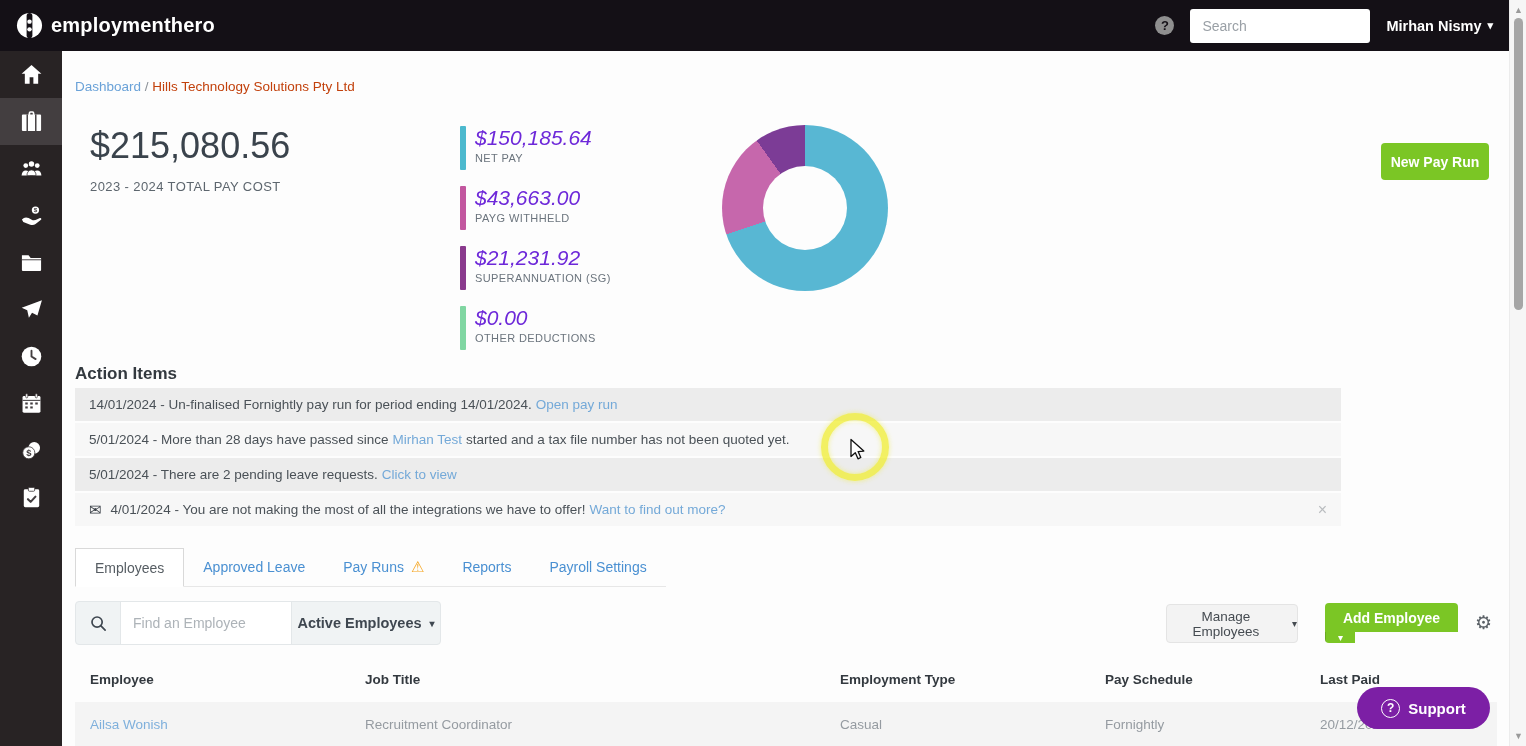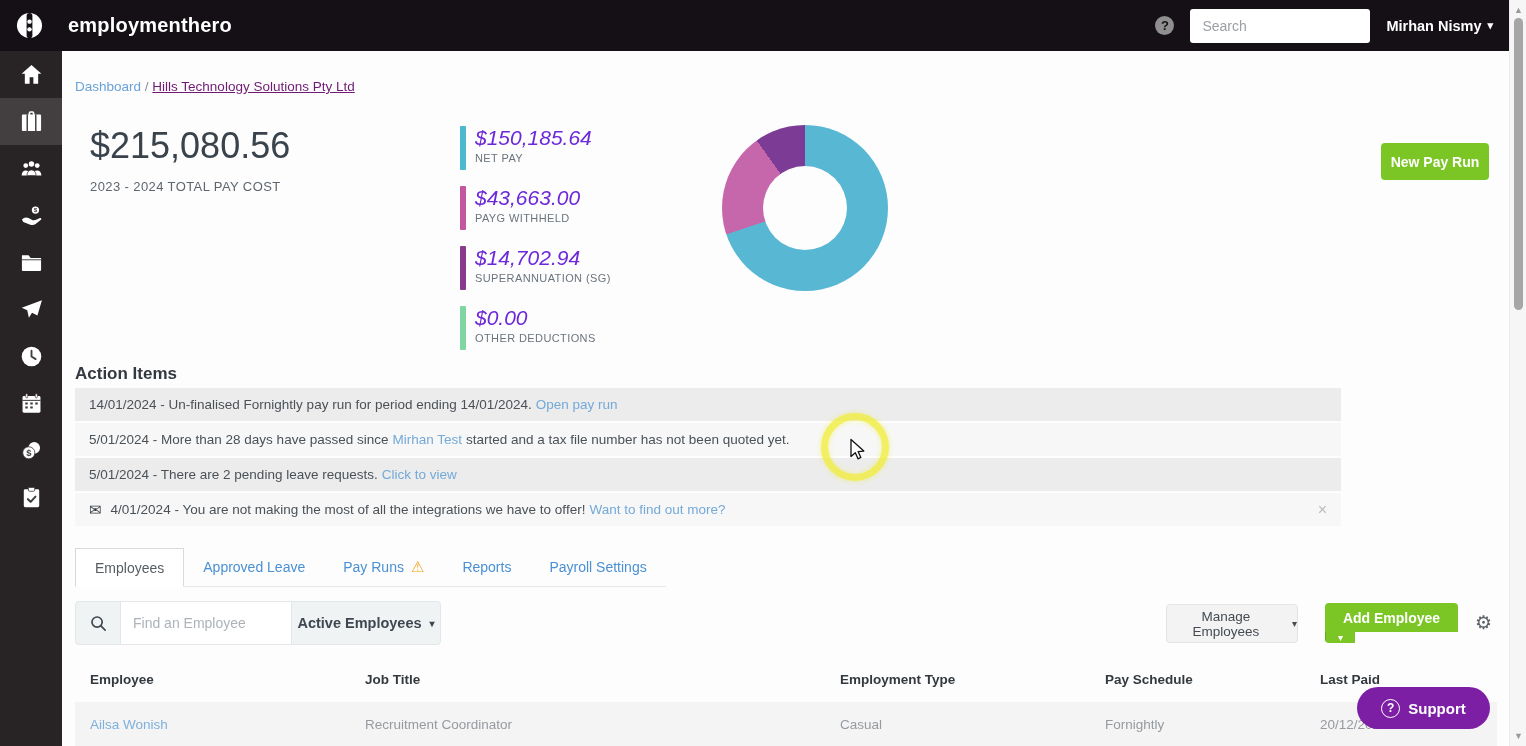--- a/index.html
+++ b/index.html
@@ -3,21 +3,21 @@
 <meta charset="utf-8">
 <style>
   * { margin:0; padding:0; box-sizing:border-box; }
   html,body { width:1526px; height:746px; overflow:hidden; background:#fff;
               font-family:"Liberation Sans", sans-serif; }
   #app { position:relative; width:1526px; height:746px; background:#fdfdfd; overflow:hidden; }
 
   
   .navbar { position:absolute; left:0; top:0; width:1509px; height:51px; background:#141016;
             display:flex; align-items:center; justify-content:space-between; padding:0 16px; z-index:5; }
-  .brand { display:flex; align-items:center; gap:25px; cursor:pointer; }
+  .brand { display:flex; align-items:center; gap:8px; cursor:pointer; }
   .brand-mark { width:27px; height:27px; }
   .brand-text { color:#fff; font-size:20px; font-weight:700; letter-spacing:.2px; }
   .nav-right { display:flex; align-items:center; gap:16px; }
   .help-circle { width:19px; height:19px; border-radius:50%; background:#8f8f8f; color:#141016;
                  font-size:13px; font-weight:700; display:flex; align-items:center; justify-content:center; }
   .nav-search { width:180px; height:34px; border:none; border-radius:3px; background:#fff;
                 padding:0 12px; font-size:14px; color:#333; outline:none; font-family:inherit; }
   .nav-search::placeholder { color:#9aa0a6; }
   .user-menu { color:#fff; font-size:14.5px; font-weight:700; display:flex; align-items:center; gap:6px; cursor:pointer; }
   .user-menu .caret { font-size:11px; }
@@ -32,21 +32,21 @@
   .scrollbar { position:absolute; right:0; top:0; width:17px; height:746px; background:#f6f6f6;
                border-left:1px solid #ececec; z-index:6; }
   .sb-arrow { position:absolute; left:0; width:17px; text-align:center; color:#9a9a9a; font-size:9px; }
   .sb-thumb { position:absolute; left:4px; top:18px; width:9px; height:292px; background:#a6a6a6; border-radius:5px; }
 
   
   .main { position:absolute; left:62px; top:51px; width:1447px; height:695px; background:#fdfdfd; }
 
   .breadcrumb { position:absolute; left:13px; top:28px; font-size:13.5px; color:#8a9097; }
   .breadcrumb a { color:#6aa2d8; text-decoration:none; cursor:pointer; }
-  .breadcrumb .current { color:#701a75;text-decoration:underline; }
+  .breadcrumb .current { color:#c2410c; }
 
   .total-value { position:absolute; left:28px; top:74px; font-size:36px; color:#3a434c; }
   .total-label { position:absolute; left:28px; top:128px; font-size:13px; color:#5d666e; letter-spacing:.4px; }
 
   .stat-item { position:absolute; left:398px; display:flex; gap:9px; }
   .stat-bar { width:6px; height:44px; border-radius:1px; }
   .stat-value { font-size:21px; color:#6d28d9; line-height:1.15;font-style:italic; }
   .stat-label { font-size:11px; color:#6b747d; letter-spacing:.4px; margin-top:2px; }
 
   .donut { position:absolute; left:660px; top:74px; width:166px; height:166px; border-radius:50%; }
@@ -247,21 +247,21 @@
     <div class="stat-item" style="top:135px">
       <div class="stat-bar" style="background: rgb(194, 87, 159);"></div>
       <div>
           <div class="stat-value">$43,663.00</div>
            <div class="stat-label">PAYG WITHHELD</div>
         </div>
     </div>
     <div class="stat-item" style="top:195px">
       <div class="stat-bar" style="background: rgb(138, 58, 141);"></div>
       <div>
-          <div class="stat-value">$14,702.94</div>
+          <div class="stat-value">$21,231.92</div>
            <div class="stat-label">SUPERANNUATION (SG)</div>
         </div>
     </div>
     <div class="stat-item" style="top:255px">
       <div class="stat-bar" style="background: rgb(128, 214, 162);"></div>
       <div>
           <div class="stat-value">$0.00</div>
            <div class="stat-label">OTHER DEDUCTIONS</div>
         </div>
     </div>

